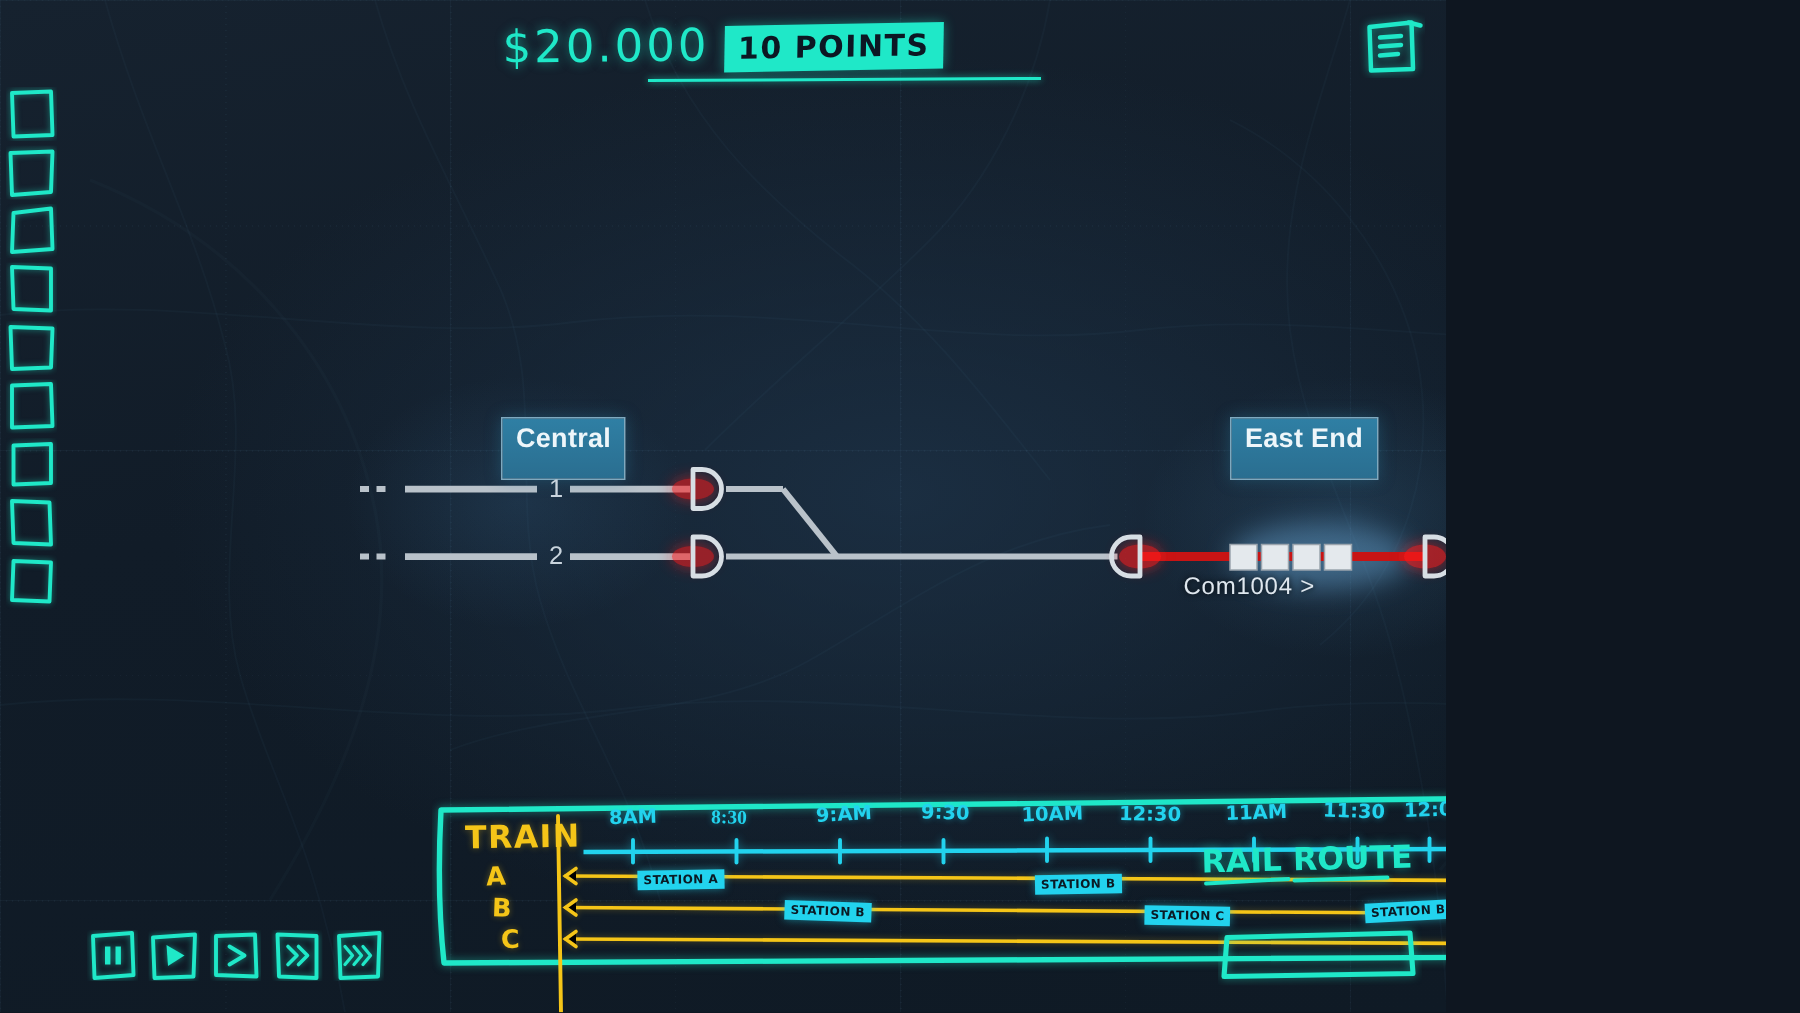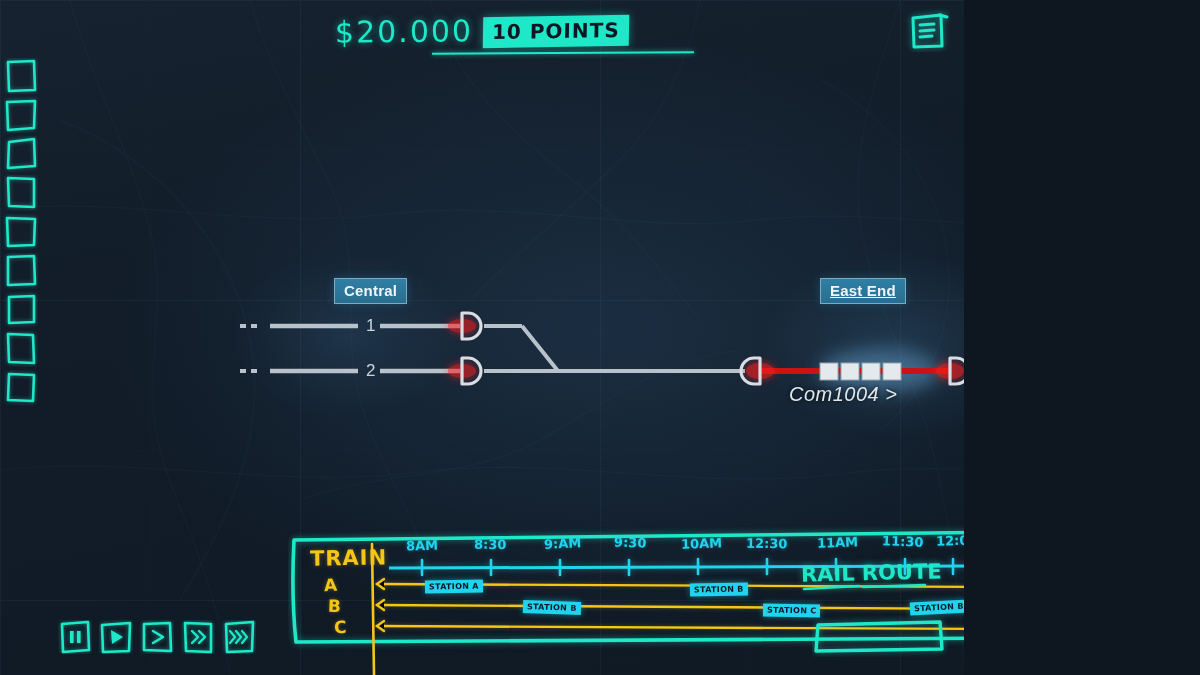--- a/index.html
+++ b/index.html
@@ -109,42 +109,41 @@
   
   .network { position: absolute; left: 0; top: 0; width: 1200px; height: 520px; }
 
   .station-badge {
     position: absolute;
     background: linear-gradient(180deg, #2f7fa4 0%, #2a6e90 100%);
     border: 1.5px solid #7fa9bf;
     color: #eef6fa;
     font-family: "Liberation Sans", sans-serif;
     font-weight: bold;
-    font-size: 15px;
-    padding: 3px 9px 4px 9px;
+    font-size: 18px;
+    padding: 3px 9px 16px 9px;
     letter-spacing: 0.2px;
     white-space: nowrap;
     box-shadow: 0 0 10px rgba(40,110,145,0.45);
     cursor: pointer;
   }
   .track-num {
     position: absolute;
     color: #c9d4dd;
     font-size: 17px;
     font-family: "Liberation Sans", sans-serif;
   }
   .train-label {
     position: absolute;
     color: #dfe7ee;
-    font-size: 20px;
+    font-size: 16px;
     letter-spacing: 0.5px;
     text-shadow: 0 0 4px rgba(0,0,0,0.9);
     white-space: nowrap;
     cursor: pointer;
-    font-style: italic;
   }
 
   
   .clock-wrap { position: absolute; left: 52px; top: 536px; width: 230px; height: 60px; }
   .clock-text {
     position: absolute;
     left: 0; top: 0; width: 230px; height: 60px;
     display: flex; align-items: center; justify-content: center;
     color: #1fe8c8;
     font-family: "DejaVu Sans", sans-serif;
@@ -342,21 +341,21 @@
       <g>
         <rect x="820" y="363" width="18" height="17" fill="#e4e9ed" stroke="#9aa4ad" stroke-width="1"></rect>
         <rect x="841" y="363" width="18" height="17" fill="#e4e9ed" stroke="#9aa4ad" stroke-width="1"></rect>
         <rect x="862" y="363" width="18" height="17" fill="#e4e9ed" stroke="#9aa4ad" stroke-width="1"></rect>
         <rect x="883" y="363" width="18" height="17" fill="#e4e9ed" stroke="#9aa4ad" stroke-width="1"></rect>
       </g>
     </svg>
 
     
     <div class="station-badge" style="left:334px;top:278px;">Central</div>
-    <div class="station-badge" style="left:820px;top:278px;text-decoration:underline;">East End</div>
+    <div class="station-badge" style="left:820px;top:278px;">East End</div>
 
     
     <div class="track-num" style="left:366px;top:316px;">1</div>
     <div class="track-num" style="left:366px;top:361px;">2</div>
 
     
     <div class="train-label" style="left:789px;top:383px;">Com1004 &gt;</div>
   </div>
 
 
@@ -449,21 +448,21 @@
         </g>
       </g>
     </svg>
 
     <div class="sched-train-label">TRAIN</div>
     <div class="sched-row-letter" style="left:36px;top:57px;transform:rotate(-3deg);">A</div>
     <div class="sched-row-letter" style="left:40px;top:78px;transform:rotate(2deg);">B</div>
     <div class="sched-row-letter" style="left:46px;top:99px;transform:rotate(-2deg);">C</div>
 
     <div class="time-tick-label" style="left:118px;top:20px;transform:rotate(-2deg);">8AM</div>
-    <div class="time-tick-label" style="left:186px;top:19px;transform:rotate(1deg);">8:30</div>
+    <div class="time-tick-label" style="left:186px;top:19px;transform:rotate(1deg);font-family:Liberation Serif, serif;">8:30</div>
     <div class="time-tick-label" style="left:256px;top:18px;transform:rotate(-3deg);">9:AM</div>
     <div class="time-tick-label" style="left:326px;top:17px;transform:rotate(2deg);">9:30</div>
     <div class="time-tick-label" style="left:393px;top:18px;transform:rotate(-2deg);">10AM</div>
     <div class="time-tick-label" style="left:458px;top:18px;transform:rotate(1deg);">12:30</div>
     <div class="time-tick-label" style="left:529px;top:17px;transform:rotate(-2deg);">11AM</div>
     <div class="time-tick-label" style="left:594px;top:16px;transform:rotate(2deg);">11:30</div>
     <div class="time-tick-label" style="left:648px;top:15px;transform:rotate(-2deg);">12:00</div>
 
     <div class="stop-chip" style="left:137px;top:62px;transform:rotate(-1deg);">STATION A</div>
     <div class="stop-chip" style="left:402px;top:65px;transform:rotate(-1deg);">STATION B</div>

